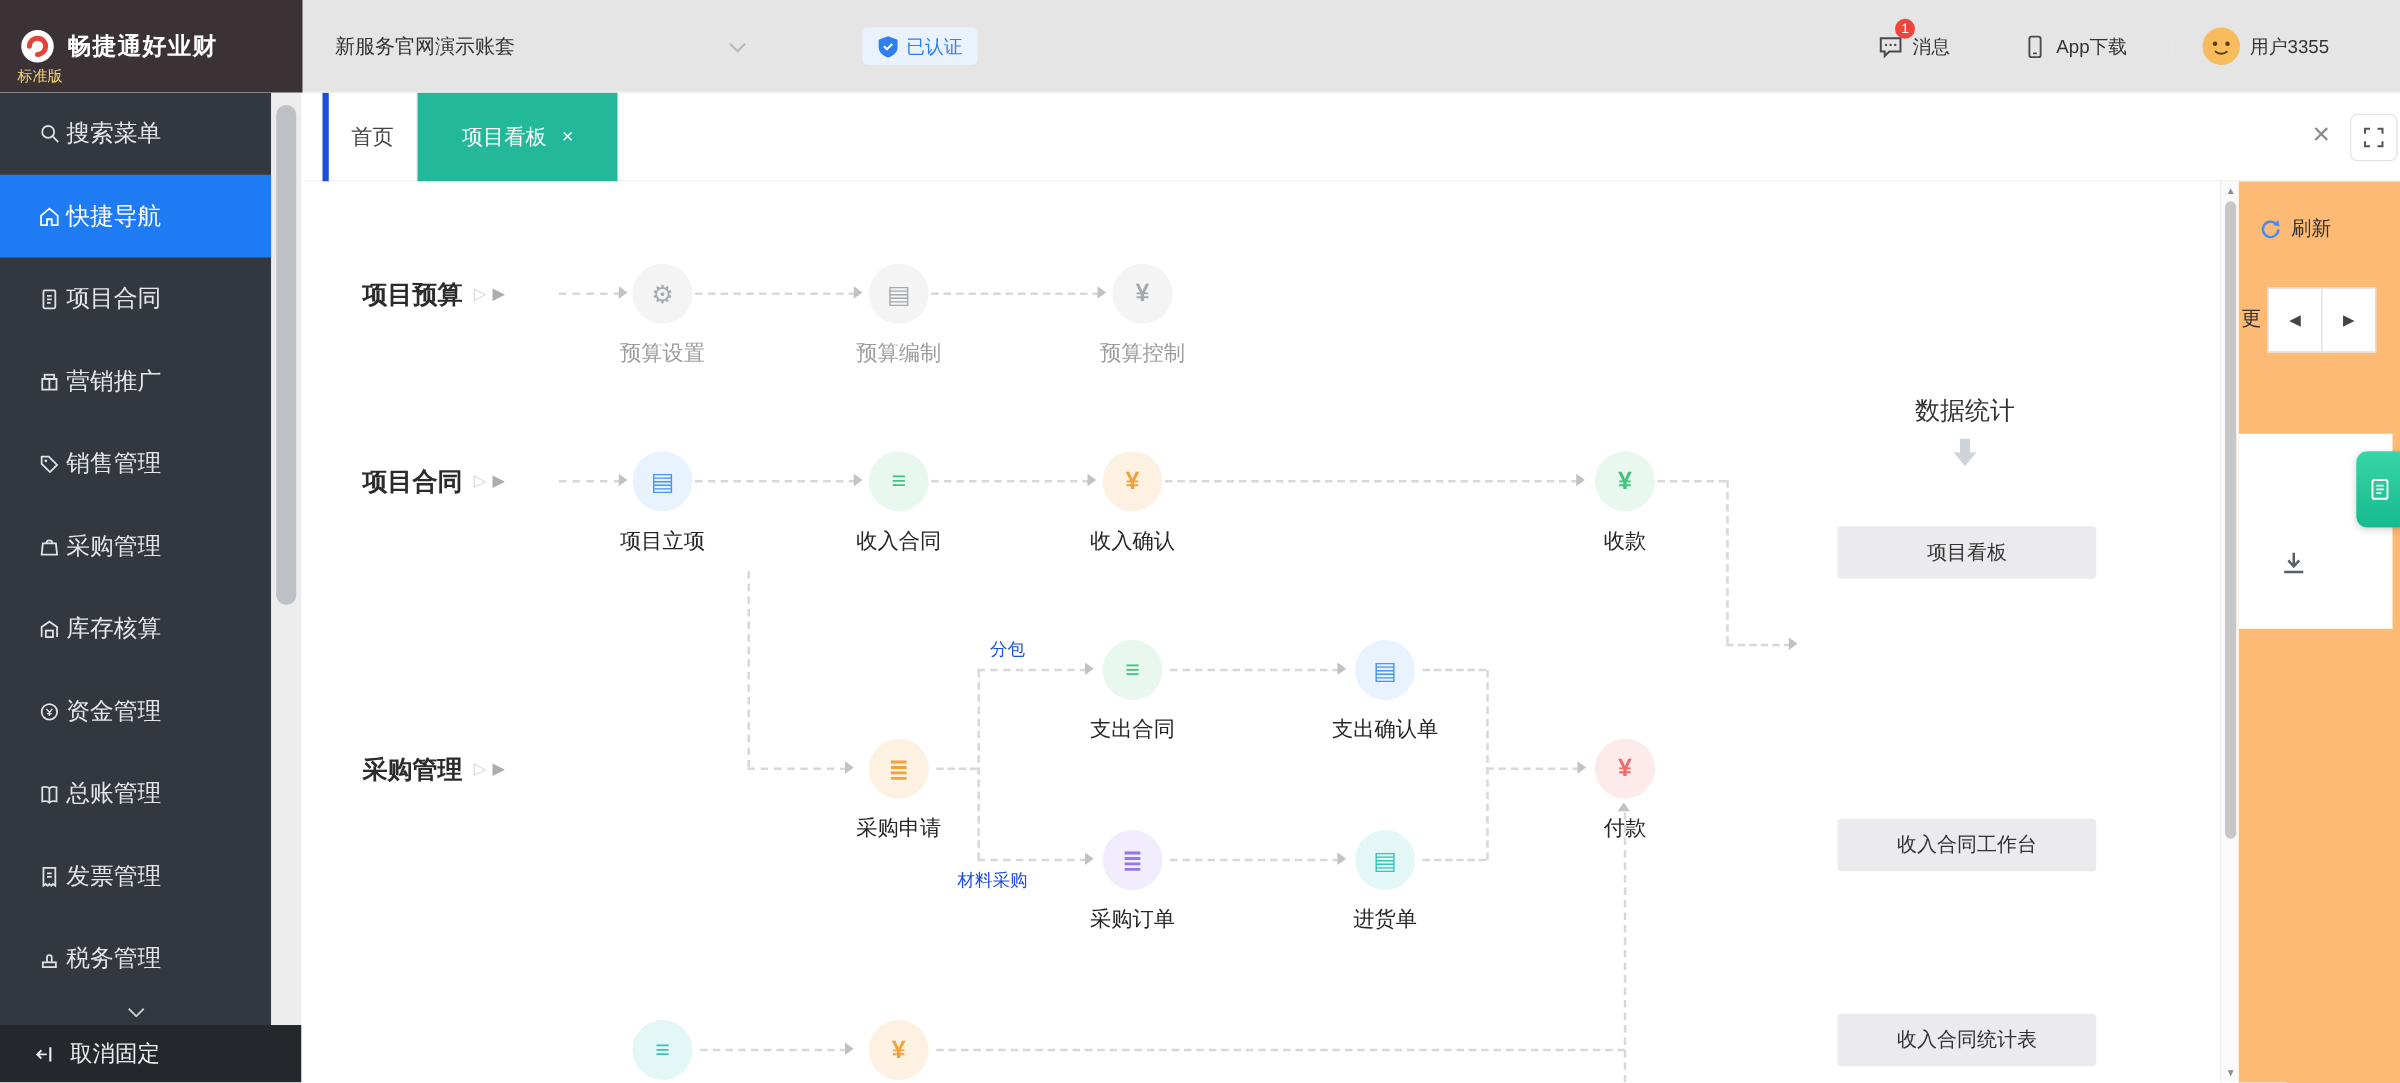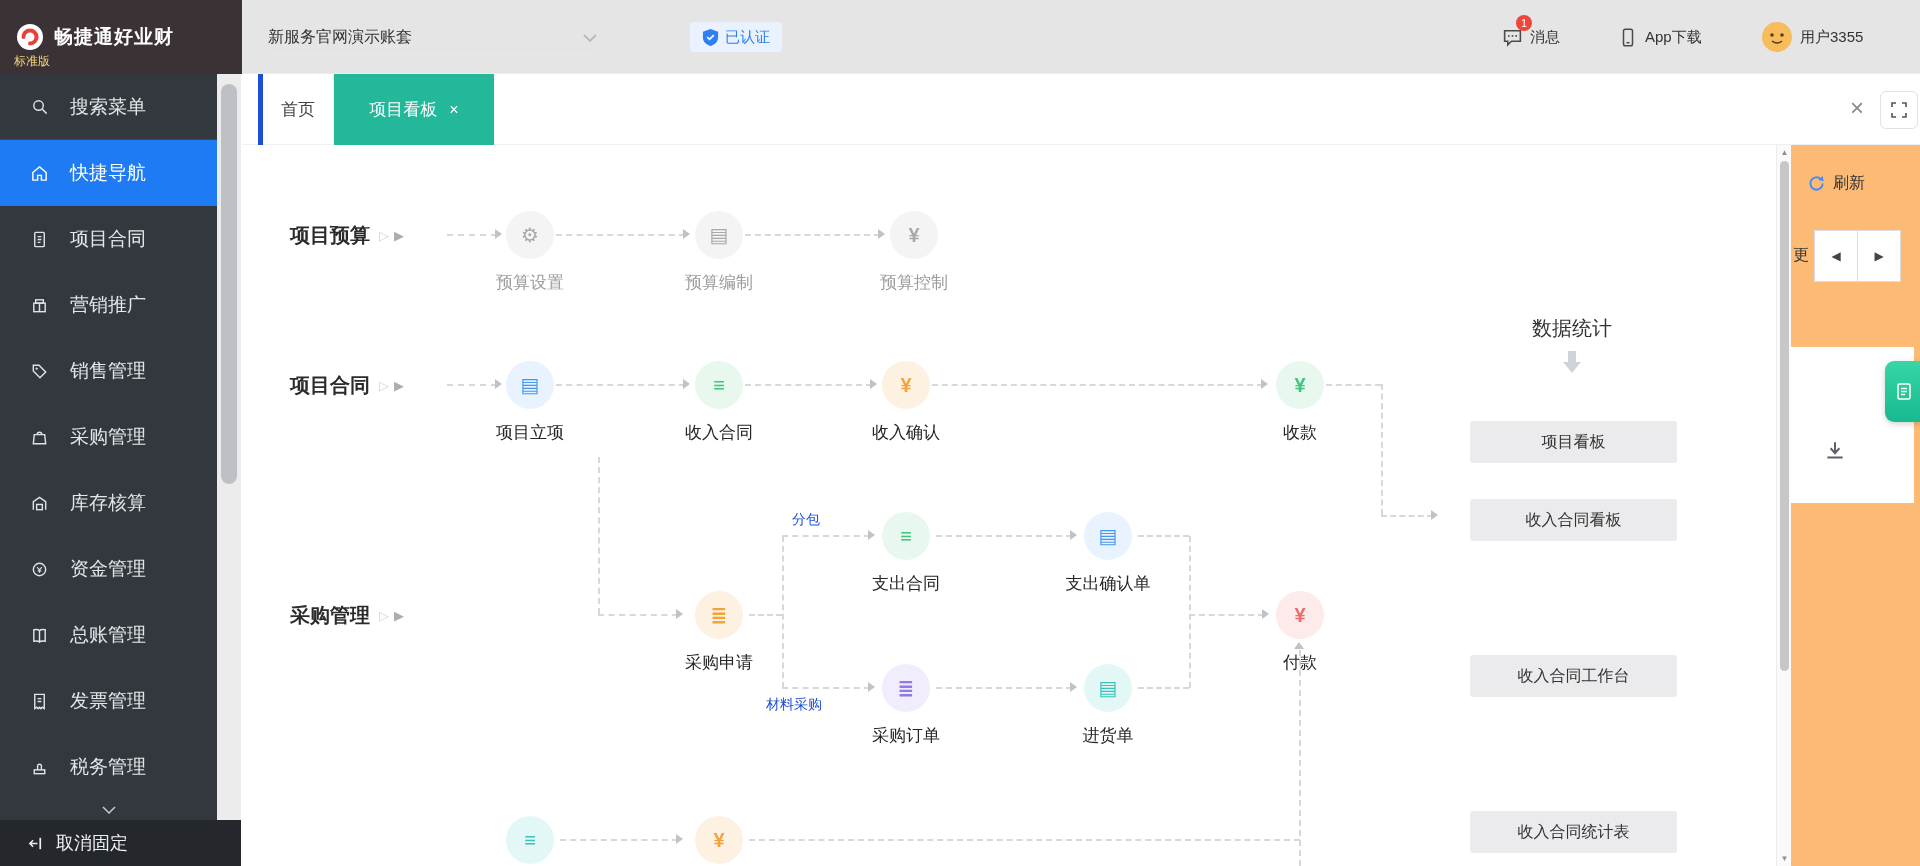--- a/index.html
+++ b/index.html
@@ -23,21 +23,21 @@
   .tabbar { position:absolute; left:242px; top:74px; right:0; height:71px; background:#fff; border-bottom:1px solid #f0f0f0; z-index:20; }
   .tab { position:absolute; top:0; height:71px; display:flex; align-items:center; justify-content:center; font-size:17px; color:#444; cursor:pointer; }
   .tab-home { left:16px; width:76px; border-left:5px solid #1d4ed8; border-right:1px solid #efefef; }
   .tab-active { left:92px; width:160px; background:#23b899; color:#fff; gap:12px; }
   .tab-x { font-size:16px; color:#fff; line-height:1; }
   .closeall { position:absolute; right:56px; top:22px; font-size:24px; color:#8a8a8a; cursor:pointer; line-height:1; }
   .fsbtn { position:absolute; right:2px; top:17px; width:38px; height:38px; border:1px solid #e2e2e2; border-radius:6px; background:#fff; display:flex; align-items:center; justify-content:center; cursor:pointer; }
 
   
   .sidebar { position:absolute; left:0; top:74px; width:217px; bottom:46px; background:#33383e; display:flex; flex-direction:column; z-index:10; }
-  .side-item { height:66px; flex:0 0 66px; display:flex; align-items:center; padding-left:30px; gap:21px; color:#e4e6e9; font-size:19px; cursor:pointer; }
+  .side-item { height:66px; flex:0 0 66px; display:flex; align-items:center; padding-left:30px; gap:4px; color:#e4e6e9; font-size:19px; cursor:pointer; }
   .side-item:first-child { border-bottom:1px solid rgba(255,255,255,0.08); }
   .side-item.active { background:#1f7bf4; color:#fff; }
   .side-chevron { height:20px; display:flex; align-items:center; justify-content:center; color:#c6c9cd; }
   .unpin { position:absolute; left:0; bottom:0; width:241px; height:46px; background:#24282c; color:#eceff1; display:flex; align-items:center; gap:11px; padding-left:26px; font-size:18px; cursor:pointer; z-index:12; }
   .side-strip { position:absolute; left:217px; top:74px; width:24px; bottom:46px; background:#ececec; z-index:11; }
   .side-strip .thumb { position:absolute; left:4px; top:10px; width:16px; height:400px; background:#bdc0c4; border-radius:8px; }
 
   
   .content { position:absolute; left:242px; top:145px; right:0; bottom:0; background:#fff; }
   .canvas { position:absolute; left:0; top:0; width:1534px; height:721px; background:#fff; overflow:hidden; }
@@ -422,21 +422,20 @@
       <div class="circ">
           <span>¥</span>
         </div>
     </div>
 
     <div class="stats-title">数据统计</div>
     <svg style="position:absolute;left:1320px;top:204px" width="20" height="26" viewBox="0 0 20 26">
       <polygon points="10,24 1,13 6,13 6,2 14,2 14,13 19,13" fill="#cfd4db"></polygon>
     </svg>
     <div class="statbtn" style="top:276px">项目看板</div>
-    <div class="statbtn" style="top:354px">收入合同看板</div>
     <div class="statbtn" style="top:510px">收入合同工作台</div>
     <div class="statbtn" style="top:666px">收入合同统计表</div>
   </div>
 
   <div class="canvas-scroll">
     <span class="scr-arrow" style="top:3px">▲</span>
     <div class="thumb"></div>
     <span class="scr-arrow" style="bottom:3px">▼</span>
   </div>
 

